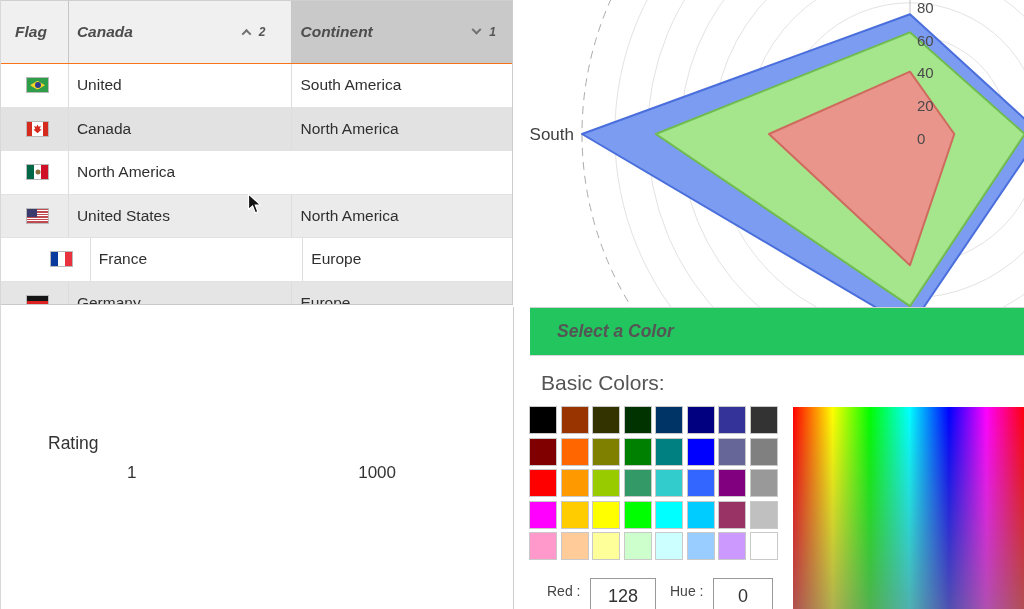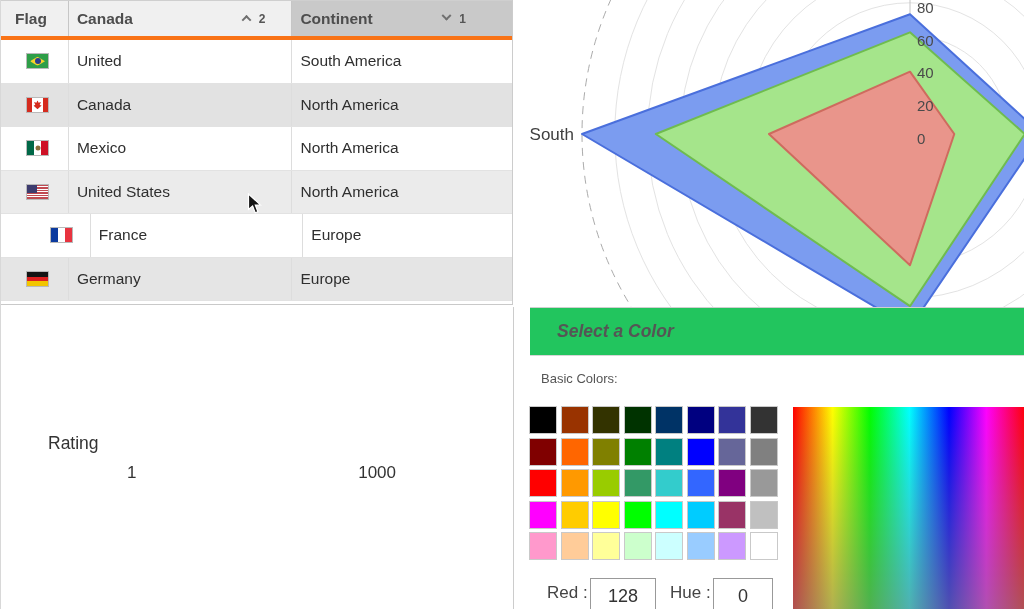--- a/index.html
+++ b/index.html
@@ -3,26 +3,26 @@
 <meta charset="utf-8">
 <style>
   html,body{margin:0;padding:0;background:#fff;}
   #app{position:relative;width:1024px;height:609px;overflow:hidden;background:#fff;
        font-family:"Liberation Sans",sans-serif;color:#333;border-left:1px solid #d8d8d8;box-sizing:border-box;}
   #app *{box-sizing:border-box;}
 
   
   .grid-panel{position:absolute;left:0;top:0;width:512px;height:305px;background:#fff;
               border-right:1px solid #ccc;border-bottom:1px solid #c9c9c9;overflow:hidden;}
-  .grid-header{display:flex;height:40px;border-bottom:4px solid #f97316;border-top:1px solid #cfcfcf;
-               background:#f0f0f0;font-weight:bold;color:#4d4d4d;font-size:15.5px;}
+  .grid-header{display:flex;height:64px;border-bottom:1px solid #f97316;border-top:1px solid #cfcfcf;
+               background:#f0f0f0;font-weight:bold;color:#4d4d4d;font-size:15.5px;font-style:italic;}
   .gh-cell{display:flex;align-items:center;border-right:1px solid #c6c6c6;padding:0 10px 0 8px;}
   .gh-cell.c-flag{width:68px;padding-left:14px;}
   .gh-cell.c-country{width:224px;padding-left:8px;justify-content:space-between;padding-right:26px;}
-  .gh-cell.c-continent{width:220px;background:#c9c9c9;border-right:none;justify-content:space-between;padding-right:46px;}
+  .gh-cell.c-continent{width:220px;background:#c9c9c9;border-right:none;justify-content:space-between;padding-right:16px;}
   .sort{display:flex;align-items:center;gap:9px;}
   .chev{display:inline-block;width:7px;height:7px;border-left:2px solid #707070;border-top:2px solid #707070;}
   .chev.up{transform:rotate(45deg) translate(1px,1px);}
   .chev.down{transform:rotate(225deg) translate(2px,2px);}
   .ord{font-size:12px;font-weight:bold;color:#555;}
   .grid-row{display:flex;height:43.5px;border-bottom:1px solid #e2e2e2;font-size:15.5px;color:#2f2f2f;}
   .cell{display:flex;align-items:center;border-right:1px solid #ddd;height:100%;}
   .cell.c-flag{width:68px;padding-left:25px;}
   .cell.c-country{width:224px;padding-left:8px;}
   .cell.c-continent{width:220px;padding-left:8px;border-right:none;}
@@ -63,29 +63,29 @@
   .slider-tooltip::after{content:"";position:absolute;left:50%;bottom:-4.6px;margin-left:-5px;
       border-left:5px solid transparent;border-right:5px solid transparent;border-top:5px solid #fff;}
   .slider-min{position:absolute;left:126px;top:158px;font-size:17px;color:#333;}
   .slider-max{position:absolute;left:345px;top:158px;width:50px;text-align:right;font-size:17px;color:#333;}
 
   
   .color-panel{position:absolute;left:512px;top:307px;width:512px;height:302px;background:#fff;border-left:1px solid #ccc;}
   .cp-header{position:absolute;left:16px;top:0;width:100%;height:49px;background:#22c55e;
       border-top:1px solid #cfcfcf;border-bottom:1px solid #d6d6d6;font-style:italic;}
   .cp-title{position:absolute;left:27px;top:13px;font-size:17.5px;font-weight:bold;color:#555;}
-  .cp-basic-label{position:absolute;left:27px;top:64px;font-size:13px;color:#555;}
+  .cp-basic-label{position:absolute;left:27px;top:64px;font-size:21px;color:#555;}
   .palette{position:absolute;left:15px;top:99px;display:grid;grid-template-columns:repeat(8,28px);
       grid-auto-rows:28px;gap:3.5px;}
   .swatch{width:28px;height:28px;border:1px solid #c9c9c9;}
   .gradient{position:absolute;left:279px;top:100px;width:233px;height:202px;
       background:
         linear-gradient(to bottom, rgba(128,128,128,0) 0%, rgba(128,128,128,0.62) 100%),
         linear-gradient(to right,#ff0000 0%,#ffff00 17%,#00ff00 33%,#00ffff 50%,#0000ff 67%,#ff00ff 83%,#ff0000 100%);}
-  .cp-io-label{position:absolute;top:276px;font-size:17px;color:#444;}
+  .cp-io-label{position:absolute;top:276px;font-size:14px;color:#444;}
   .cp-input{position:absolute;top:271px;height:36px;border:1px solid #999;background:#fff;font-size:18px;
       text-align:center;color:#333;font-family:"Liberation Sans",sans-serif;}
   #red-label{left:33px;} #red-input{left:76px;width:66px;}
   #hue-label{left:156px;} #hue-input{left:199px;width:60px;}
 
   
   .cursor{position:absolute;left:246px;top:193px;pointer-events:none;}
 </style>
 </head>
 <body>
@@ -124,21 +124,20 @@
           <div class="cell c-flag">
             <span class="flag flag-canada"></span>
           </div>
           <div class="cell c-country">Canada</div>
           <div class="cell c-continent">North America</div>
         </div>
         <div class="grid-row" style="background: rgb(255, 255, 255);">
           <div class="cell c-flag">
             <span class="flag flag-mexico"></span>
           </div>
-          <div class="cell c-country">Mexico</div>
           <div class="cell c-continent">North America</div>
         </div>
         <div class="grid-row" style="background: rgb(235, 235, 235);">
           <div class="cell c-flag">
             <span class="flag flag-united-states"></span>
           </div>
           <div class="cell c-country">United States</div>
           <div class="cell c-continent">North America</div>
         </div>
         <div class="grid-row" style="background: rgb(255, 255, 255); padding-left: 24px;">

